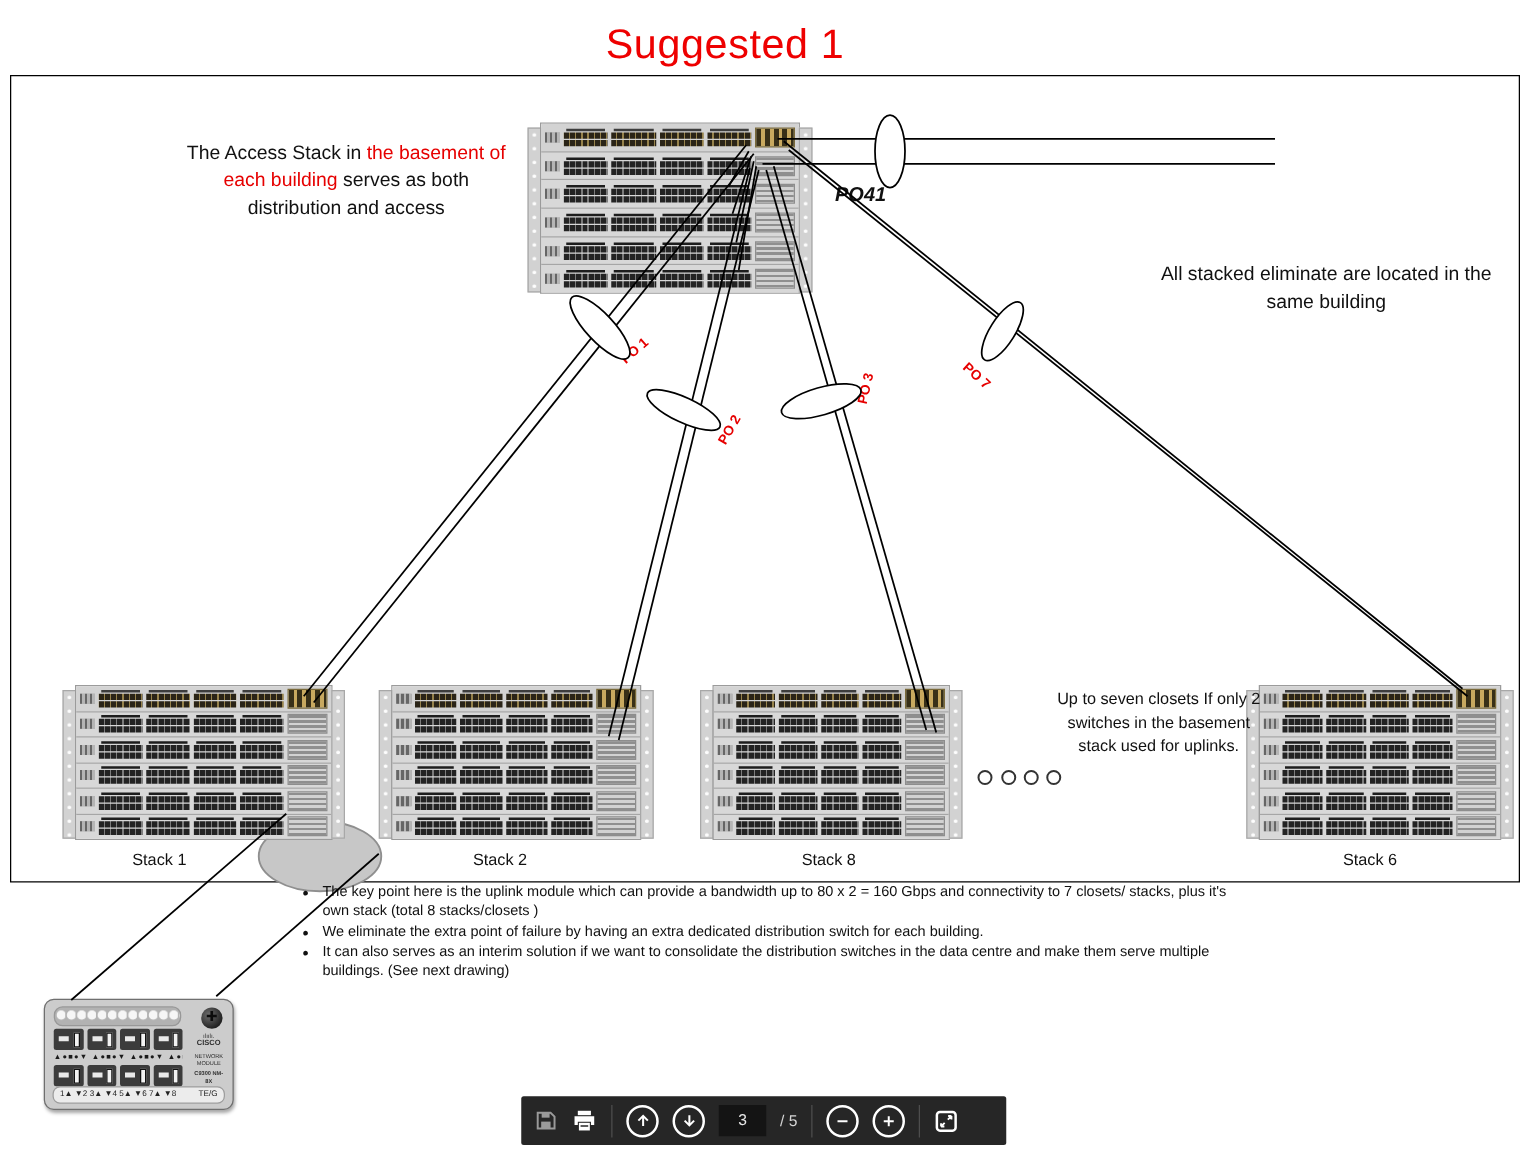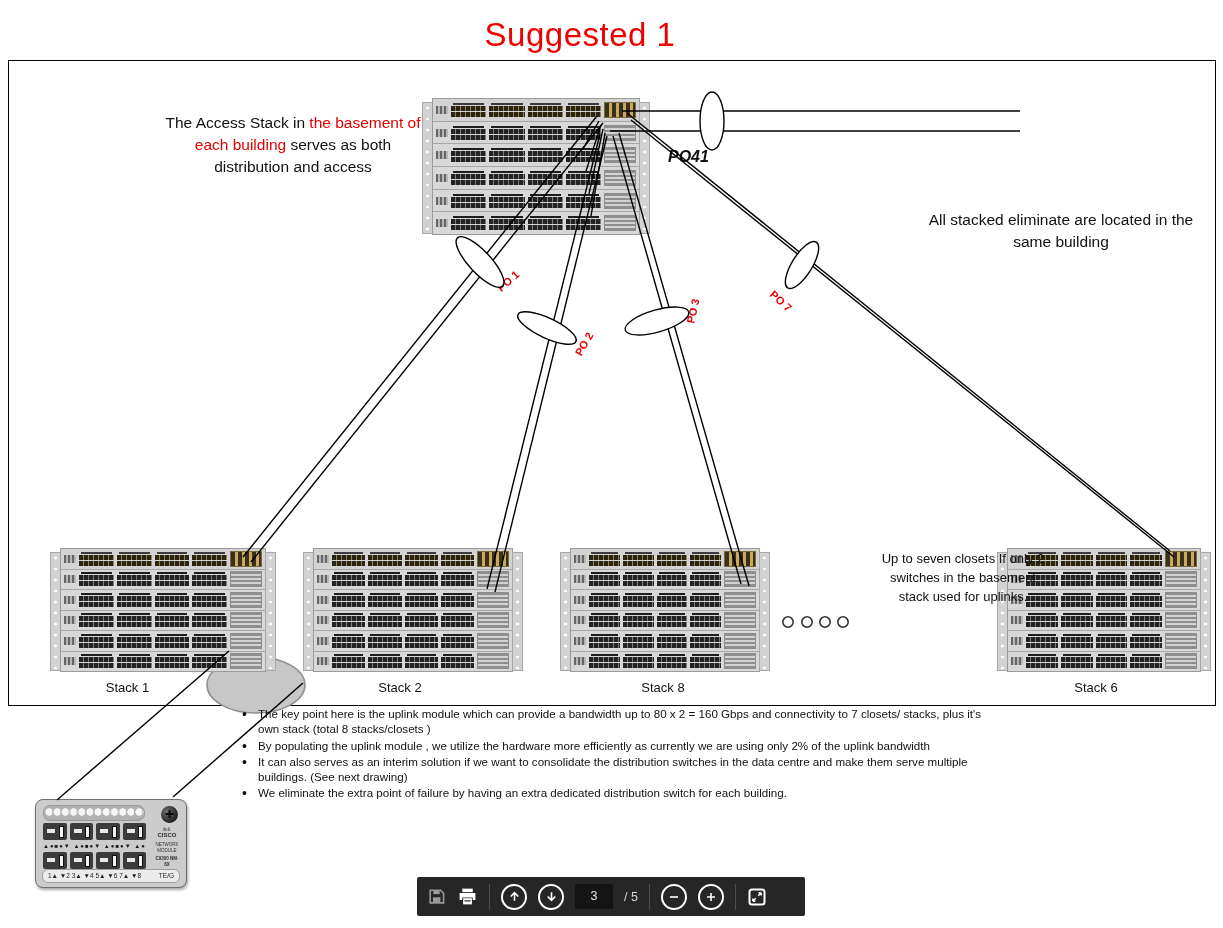--- a/index.html
+++ b/index.html
@@ -5,27 +5,27 @@
   html,body{margin:0;padding:0;background:#fff;}
   body{width:1223px;height:928px;position:relative;overflow:hidden;
        font-family:"Liberation Sans", sans-serif;color:#111;}
   .abs{position:absolute;}
   
   #title{left:330px;top:16px;width:500px;text-align:center;
          font-size:33px;letter-spacing:.5px;color:#ee0000;}
   
   #frame{left:8px;top:60px;width:1206px;height:644px;border:1.6px solid #000;}
   
-  #access-note{left:164px;top:112px;width:258px;text-align:center;
+  #access-note{left:148px;top:112px;width:258px;text-align:center;
                font-size:15.5px;line-height:1.42;}
   .red{color:#e60000;}
   #location-note{left:910px;top:209px;width:302px;text-align:center;
                  font-size:15.5px;line-height:1.42;}
   #closet-notes{left:842px;top:550px;width:170px;text-align:center;
-                font-size:13px;line-height:1.45;margin-left:36px;}
+                font-size:13px;line-height:1.45;}
   #closet-notes p{margin:0;}
   #closet-notes p + p{margin-top:17px;}
   .stack-label{top:680px;font-size:13px;text-align:center;}
   #po41-label{left:668px;top:148px;font-size:16px;font-weight:bold;font-style:italic;}
   .po-label{font-size:11px;font-weight:bold;color:#e60000;white-space:nowrap;
             transform-origin:center center;}
   
   .stack-graphic{position:absolute;}
   .ear{position:absolute;top:4px;bottom:1px;width:9px;background:#d2d2d2;
        border:1px solid #a8a8a8;
@@ -948,23 +948,22 @@
     <circle cx="788" cy="622" r="5.2"></circle>
     <circle cx="807" cy="622" r="5.2"></circle>
     <circle cx="825" cy="622" r="5.2"></circle>
     <circle cx="843" cy="622" r="5.2"></circle>
   </g>
 </svg>
 
 <div id="bullets" class="abs txt">
   <ul>
     <li>The key point here is the uplink module which can provide a bandwidth up to 80 x 2 = 160 Gbps and connectivity to 7 closets/ stacks, plus it's own stack (total 8 stacks/closets )</li>
-    <li>By populating the uplink module , we utilize the hardware more efficiently as currently we are using only 2% of  the uplink bandwidth</li>
+    <li>We eliminate the extra point of failure by having an extra dedicated distribution switch for each building.</li>
     <li>It can also serves as an interim solution if we want to consolidate the distribution switches in the data centre and make them serve multiple buildings.  (See next drawing)</li>
-    <li>We eliminate the extra point of failure by having an extra dedicated distribution switch for each building.</li>
   </ul>
 </div>
 
 <div id="toolbar" class="abs">
   <div class="tb-btn">
     <svg width="19" height="19" viewBox="0 0 24 24">
       <path d="M4 4h13l4 4v12H4z" fill="none" stroke="#9a9a9a" stroke-width="2"></path>
       <rect x="8" y="4" width="8" height="5" fill="#9a9a9a"></rect>
       <rect x="7.5" y="13" width="9.5" height="7" fill="#9a9a9a"></rect>
     </svg>

